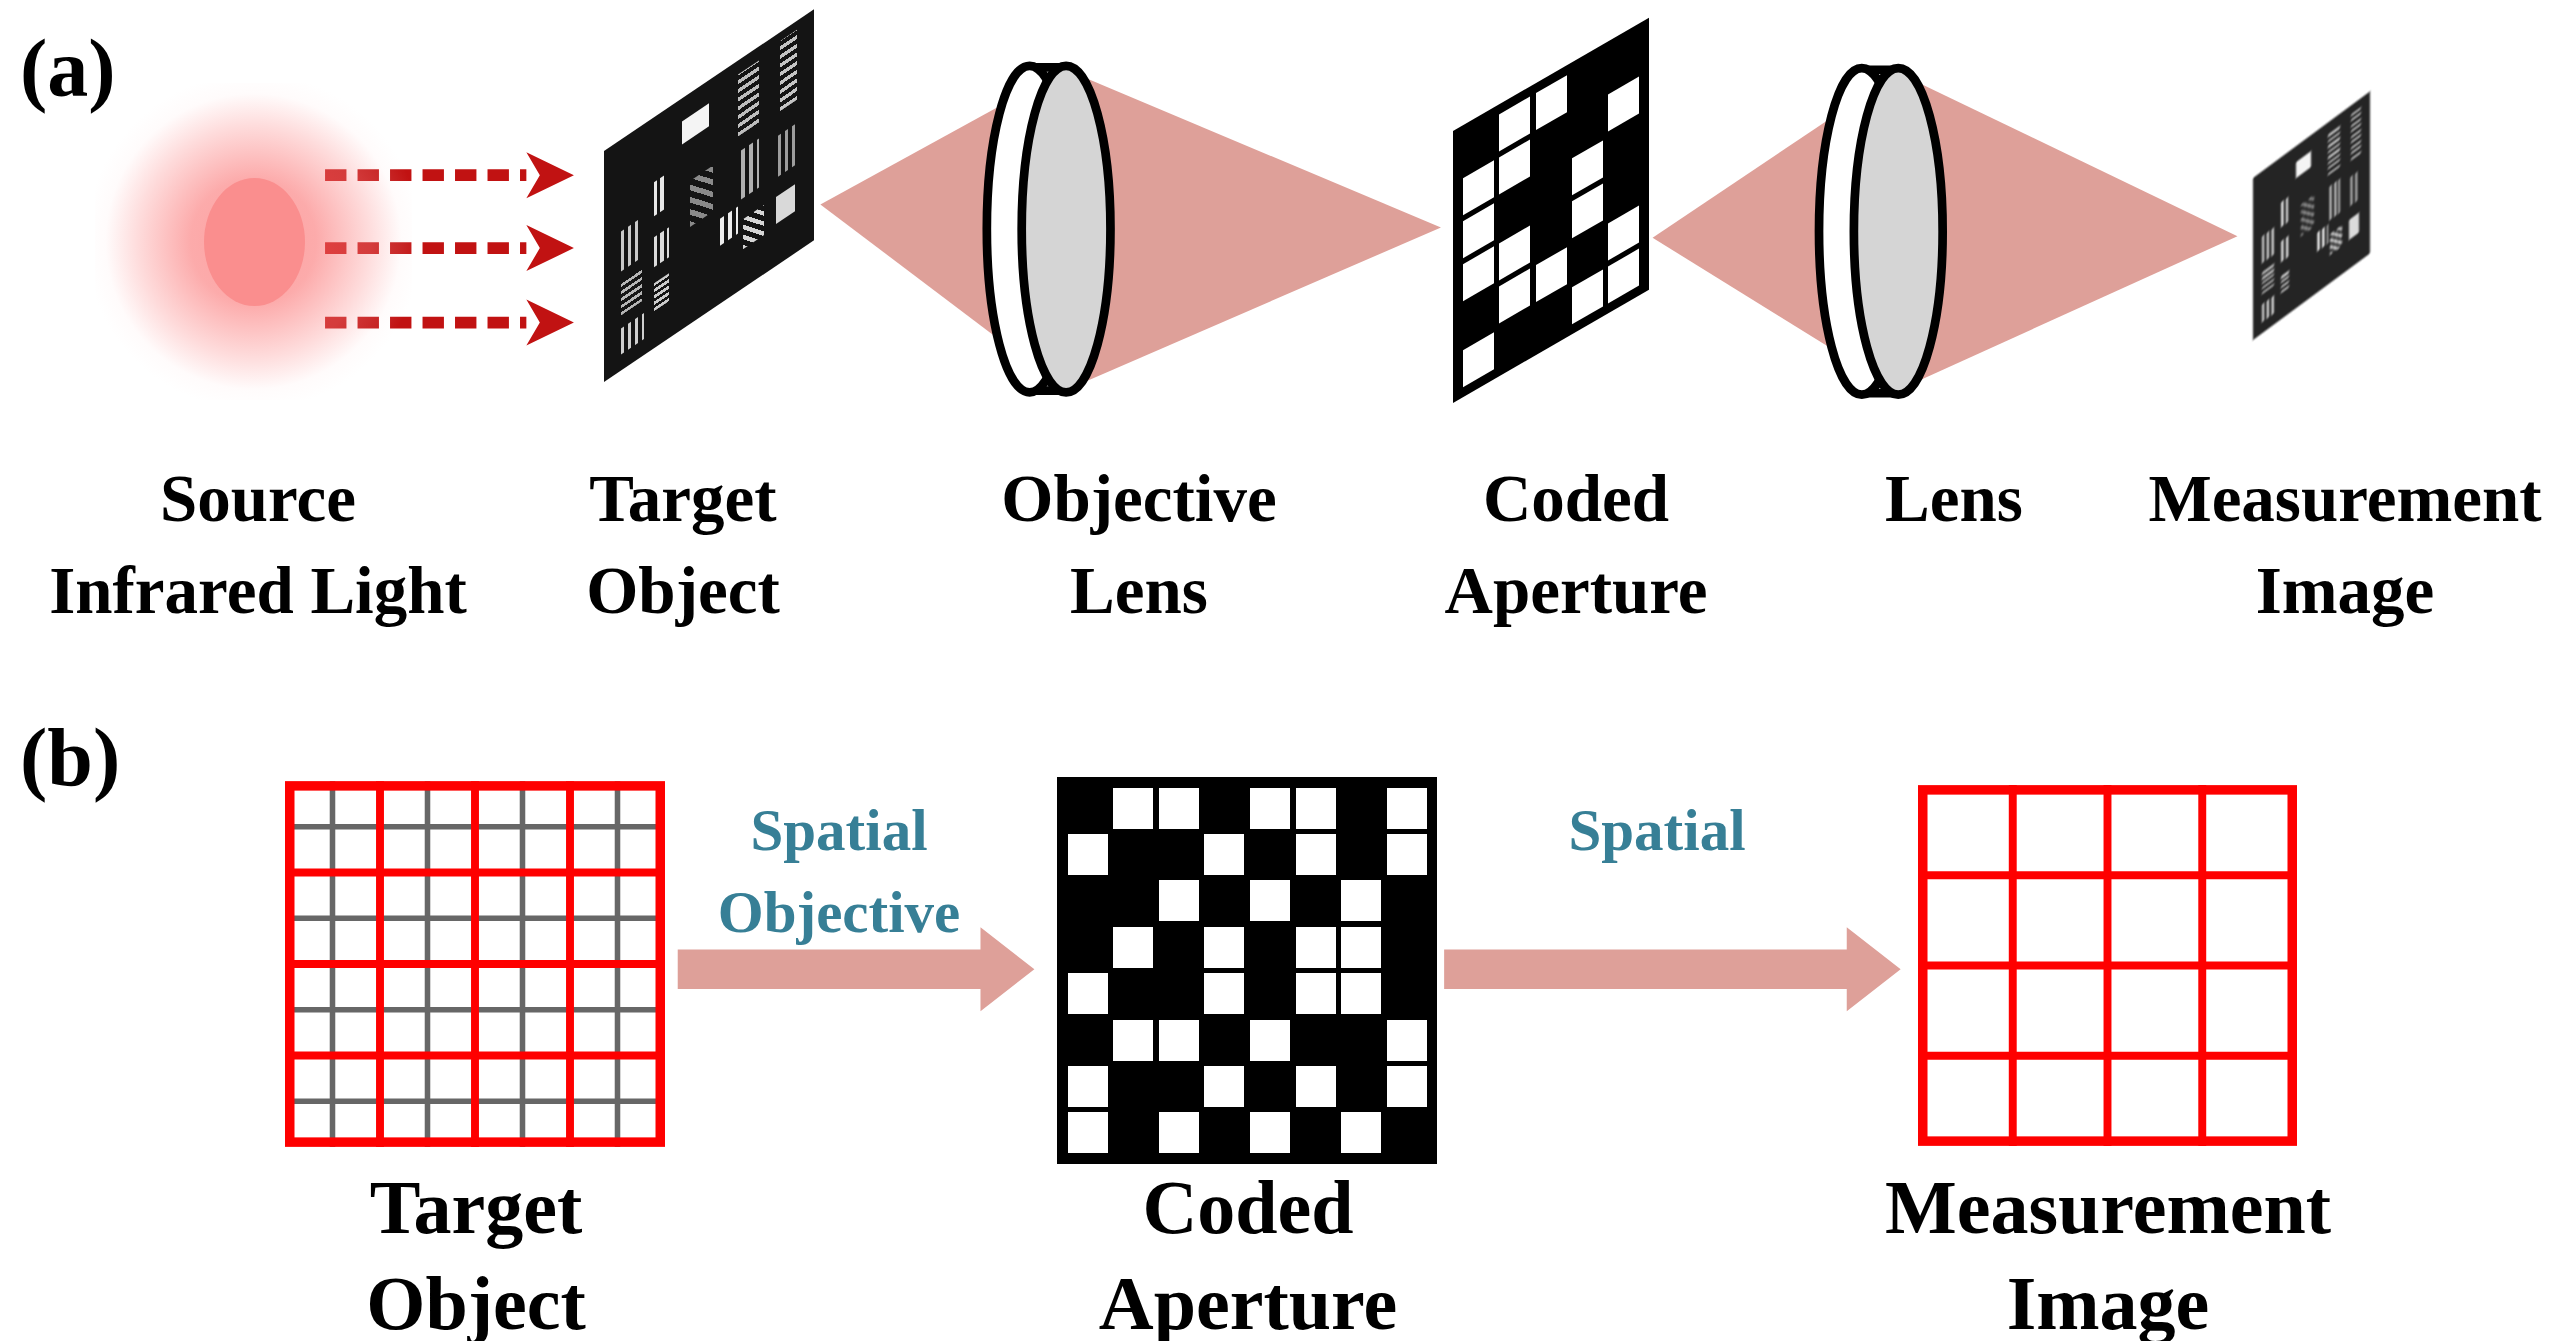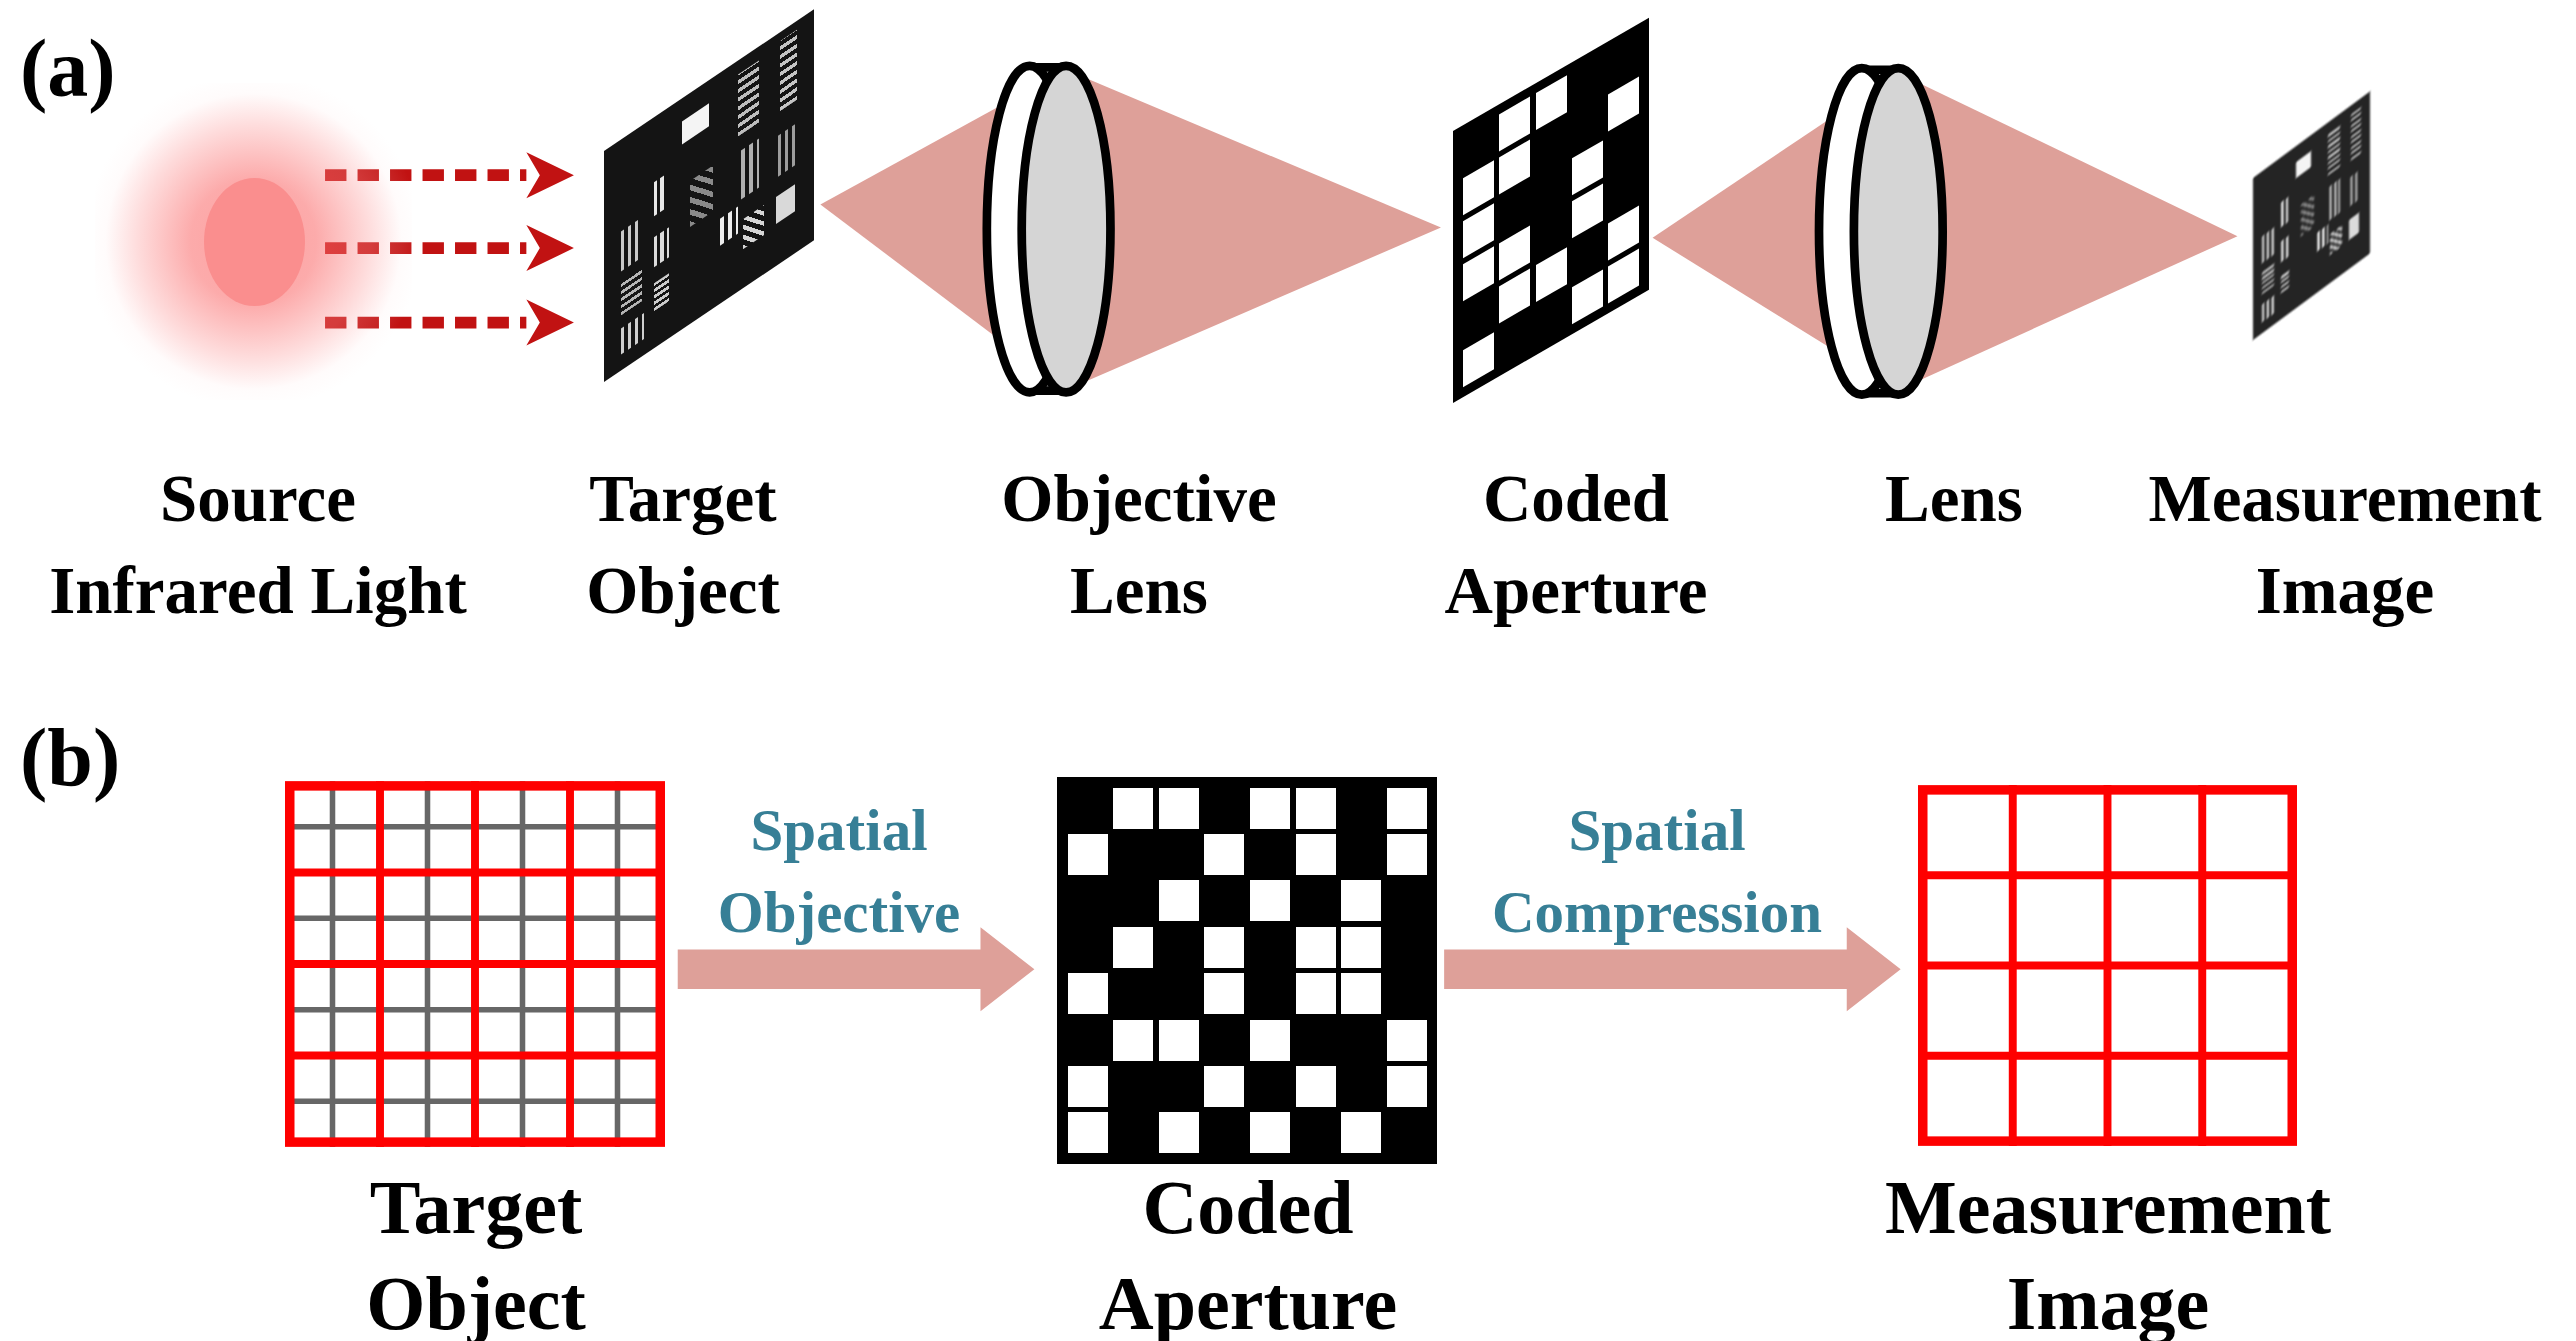--- a/index.html
+++ b/index.html
@@ -233,21 +233,20 @@
       <line x1="0" y1="341.25" x2="478" y2="341.25" stroke="#fe0000" stroke-width="10"></line>
       <rect x="6" y="6" width="466" height="443" fill="none" stroke="#fe0000" stroke-width="12"></rect>
     </svg>
 
   <div class="abs teal-label" style="left: 839px; top: 789px; color: rgb(55, 127, 150);">
     <div>Spatial</div>
     <div>Objective</div>
   </div>
   <div class="abs teal-label" style="left: 1657px; top: 789px; color: rgb(55, 127, 150);">
     <div>Spatial</div>
-    <div>Compression</div>
   </div>
 
   <div class="abs b-label" style="left:476px;top:1159px;">
     <div>Target</div>
     <div>Object</div>
   </div>
   <div class="abs b-label" style="left:1248px;top:1159px;">
     <div>Coded</div>
     <div>Aperture</div>
   </div>

